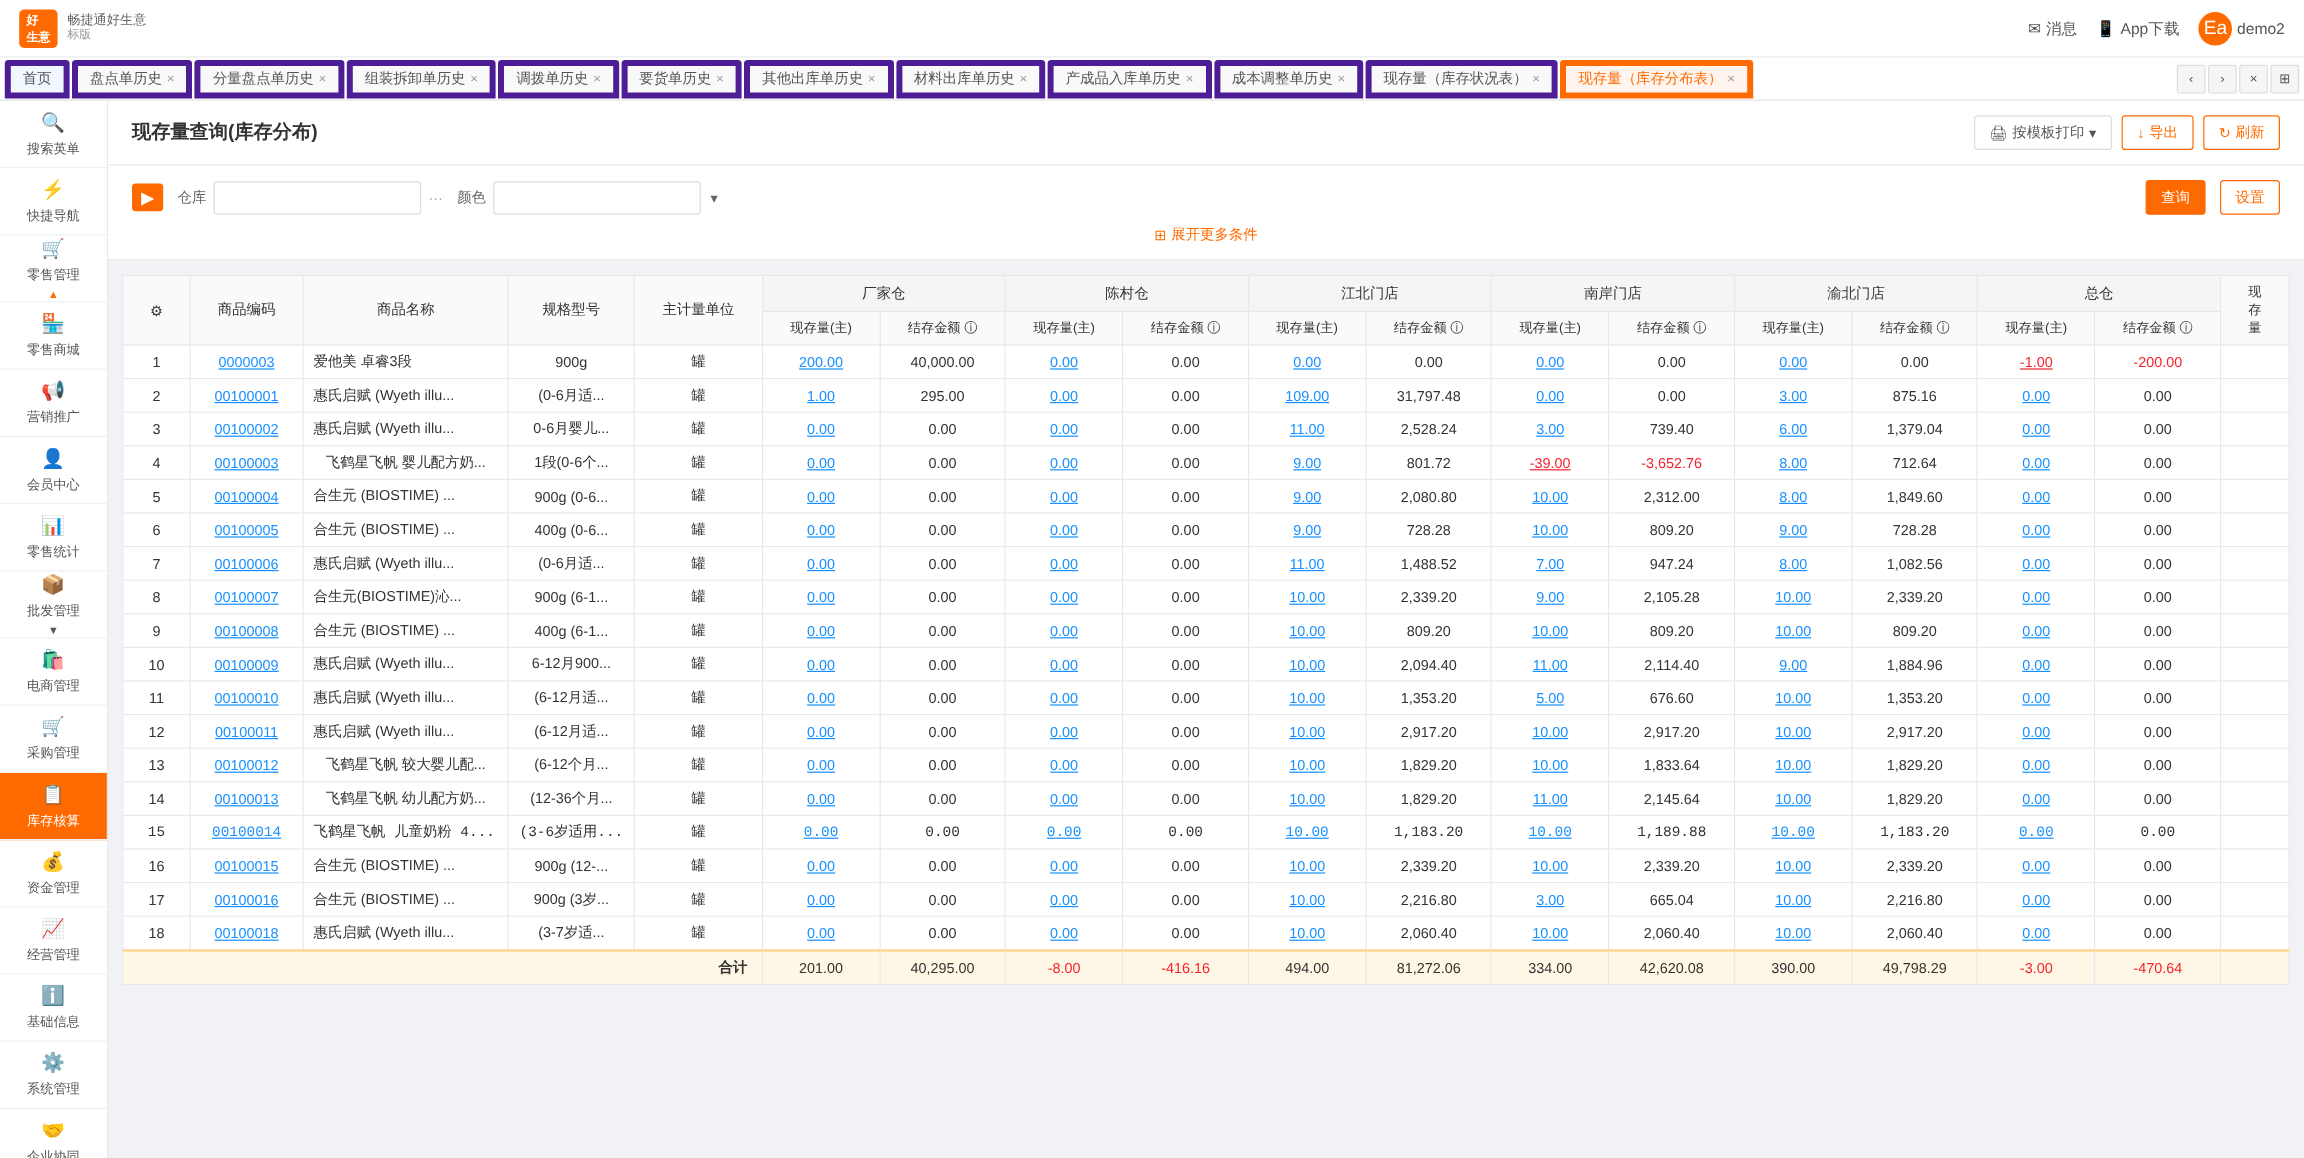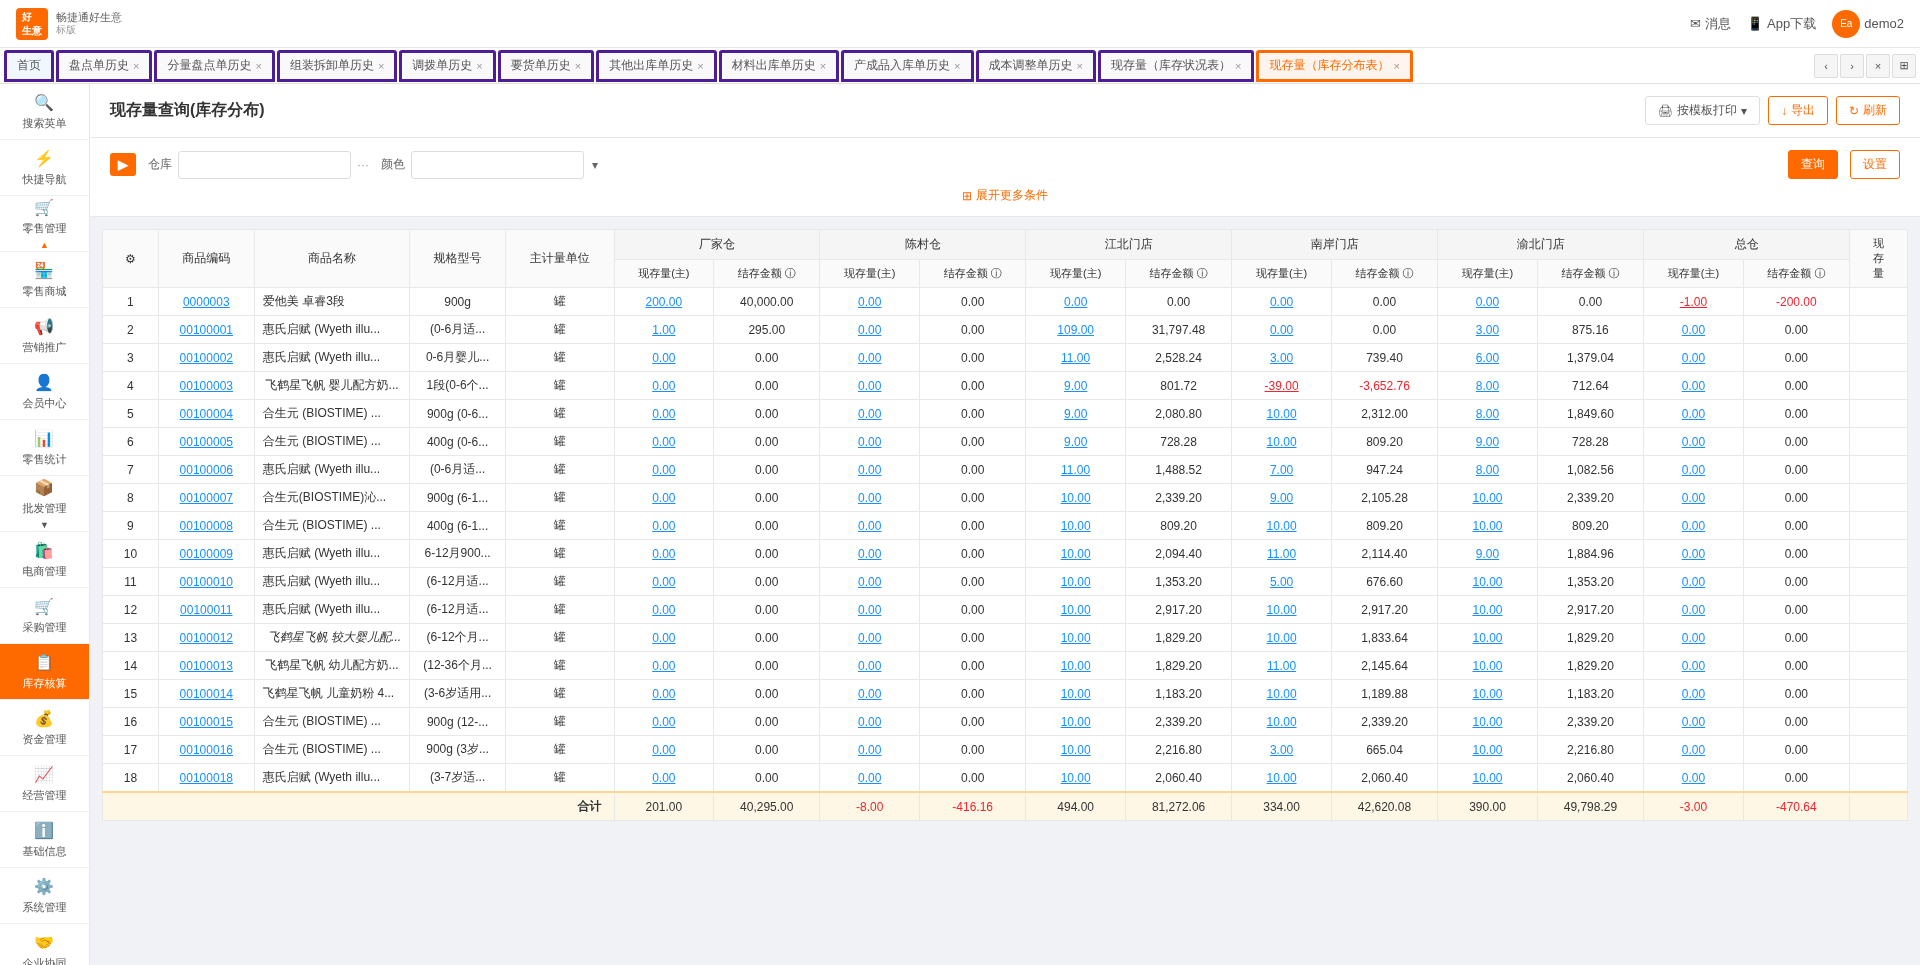--- a/index.html
+++ b/index.html
@@ -5,25 +5,25 @@
     * { box-sizing: border-box; margin: 0; padding: 0; }
     body { font-family: "Microsoft YaHei", "PingFang SC", Arial, sans-serif; font-size: 12px; background: #f5f5f5; color: #333; overflow: hidden; width: 1920px; height: 965px; }
 
     
     .top-bar { display: flex; align-items: center; justify-content: space-between; background: #fff; height: 48px; padding: 0 16px; border-bottom: 1px solid #e8e8e8; }
     .top-bar-left { display: flex; align-items: center; gap: 8px; }
     .logo-icon { width: 32px; height: 32px; background: #ff6a00; border-radius: 4px; display: flex; align-items: center; justify-content: center; color: #fff; font-size: 10px; font-weight: bold; }
     .logo-text { font-size: 11px; color: #666; line-height: 1.2; }
     .top-bar-right { display: flex; align-items: center; gap: 16px; color: #555; font-size: 13px; }
     .top-bar-right span { cursor: pointer; display: flex; align-items: center; gap: 4px; }
-    .avatar { width: 28px; height: 28px; border-radius: 50%; background: #ff6a00; display: flex; align-items: center; justify-content: center; color: #fff; font-size: 10px; }
+    .avatar { width: 28px; height: 28px; border-radius: 50%; background: #ff6a00; display: flex; align-items: center; justify-content: center; color: #fff; font-size: 16px; }
 
     
     .tab-bar { display: flex; align-items: center; background: #fff; height: 36px; border-bottom: 1px solid #e0e0e0; overflow: hidden; padding: 0 4px; }
-    .tab-item { display: flex; align-items: center; height: 32px; padding: 0 10px; font-size: 12px; white-space: nowrap; border: 3px solid #4c1d95; border-radius: 3px 3px 0 0; margin-right: 2px; cursor: pointer; background: #f9f9f9; color: #555; gap: 4px; }
+    .tab-item { display: flex; align-items: center; height: 32px; padding: 0 10px; font-size: 12px; white-space: nowrap; border: 5px solid #4c1d95; border-radius: 3px 3px 0 0; margin-right: 2px; cursor: pointer; background: #f9f9f9; color: #555; gap: 4px; }
     .tab-item.active { background: #fff5ee; border-bottom-color: #fff5ee; color: #ff6a00; border-color: #ff6a00; }
     .tab-item .close-x { color: #999; font-size: 11px; }
     .tab-nav-btns { display: flex; gap: 2px; margin-left: auto; align-items: center; }
     .tab-nav-btn { width: 24px; height: 24px; border: 1px solid #ddd; background: #f5f5f5; cursor: pointer; display: flex; align-items: center; justify-content: center; border-radius: 2px; font-size: 11px; color: #555; }
 
     
     .layout { display: flex; height: calc(965px - 84px); }
     .sidebar { width: 90px; background: #fff; border-right: 1px solid #e8e8e8; display: flex; flex-direction: column; overflow-y: auto; }
     .sidebar-item { display: flex; flex-direction: column; align-items: center; justify-content: center; padding: 10px 4px; cursor: pointer; font-size: 11px; color: #555; border-bottom: 1px solid #f0f0f0; gap: 4px; min-height: 56px; }
     .sidebar-item.active { background: #ff6a00; color: #fff; }
@@ -541,21 +541,21 @@
     <td class="">2,917.20</td>
     <td class="col-link">10.00</td>
     <td>2,917.20</td>
     <td class="col-link ">0.00</td>
     <td class="">0.00</td>
     <td></td>
   </tr>
             <tr style="background: rgb(255, 255, 255);">
     <td>13</td>
     <td class="col-link">00100012</td>
-    <td style="text-align:right;max-width:180px;overflow:hidden;text-overflow:ellipsis;font-style:italic;">飞鹤星飞帆 较大婴儿配...</td>
+    <td style="text-align:center;max-width:180px;overflow:hidden;text-overflow:ellipsis;">飞鹤星飞帆 较大婴儿配...</td>
     <td>(6-12个月...</td>
     <td>罐</td>
     <td class="col-link">0.00</td>
     <td>0.00</td>
     <td class="col-link">0.00</td>
     <td>0.00</td>
     <td class="col-link">10.00</td>
     <td>1,829.20</td>
     <td class="col-link ">10.00</td>
     <td class="">1,833.64</td>
@@ -578,21 +578,21 @@
     <td class="col-link">10.00</td>
     <td>1,829.20</td>
     <td class="col-link ">11.00</td>
     <td class="">2,145.64</td>
     <td class="col-link">10.00</td>
     <td>1,829.20</td>
     <td class="col-link ">0.00</td>
     <td class="">0.00</td>
     <td></td>
   </tr>
-            <tr style="background: rgb(255, 255, 255);">
+            <tr style="background: rgb(255, 255, 255); font-family: Liberation Mono, monospace;">
     <td>15</td>
     <td class="col-link">00100014</td>
     <td style="text-align:left;max-width:180px;overflow:hidden;text-overflow:ellipsis;">飞鹤星飞帆 儿童奶粉 4...</td>
     <td>(3-6岁适用...</td>
     <td>罐</td>
     <td class="col-link">0.00</td>
     <td>0.00</td>
     <td class="col-link">0.00</td>
     <td>0.00</td>
     <td class="col-link">10.00</td>

